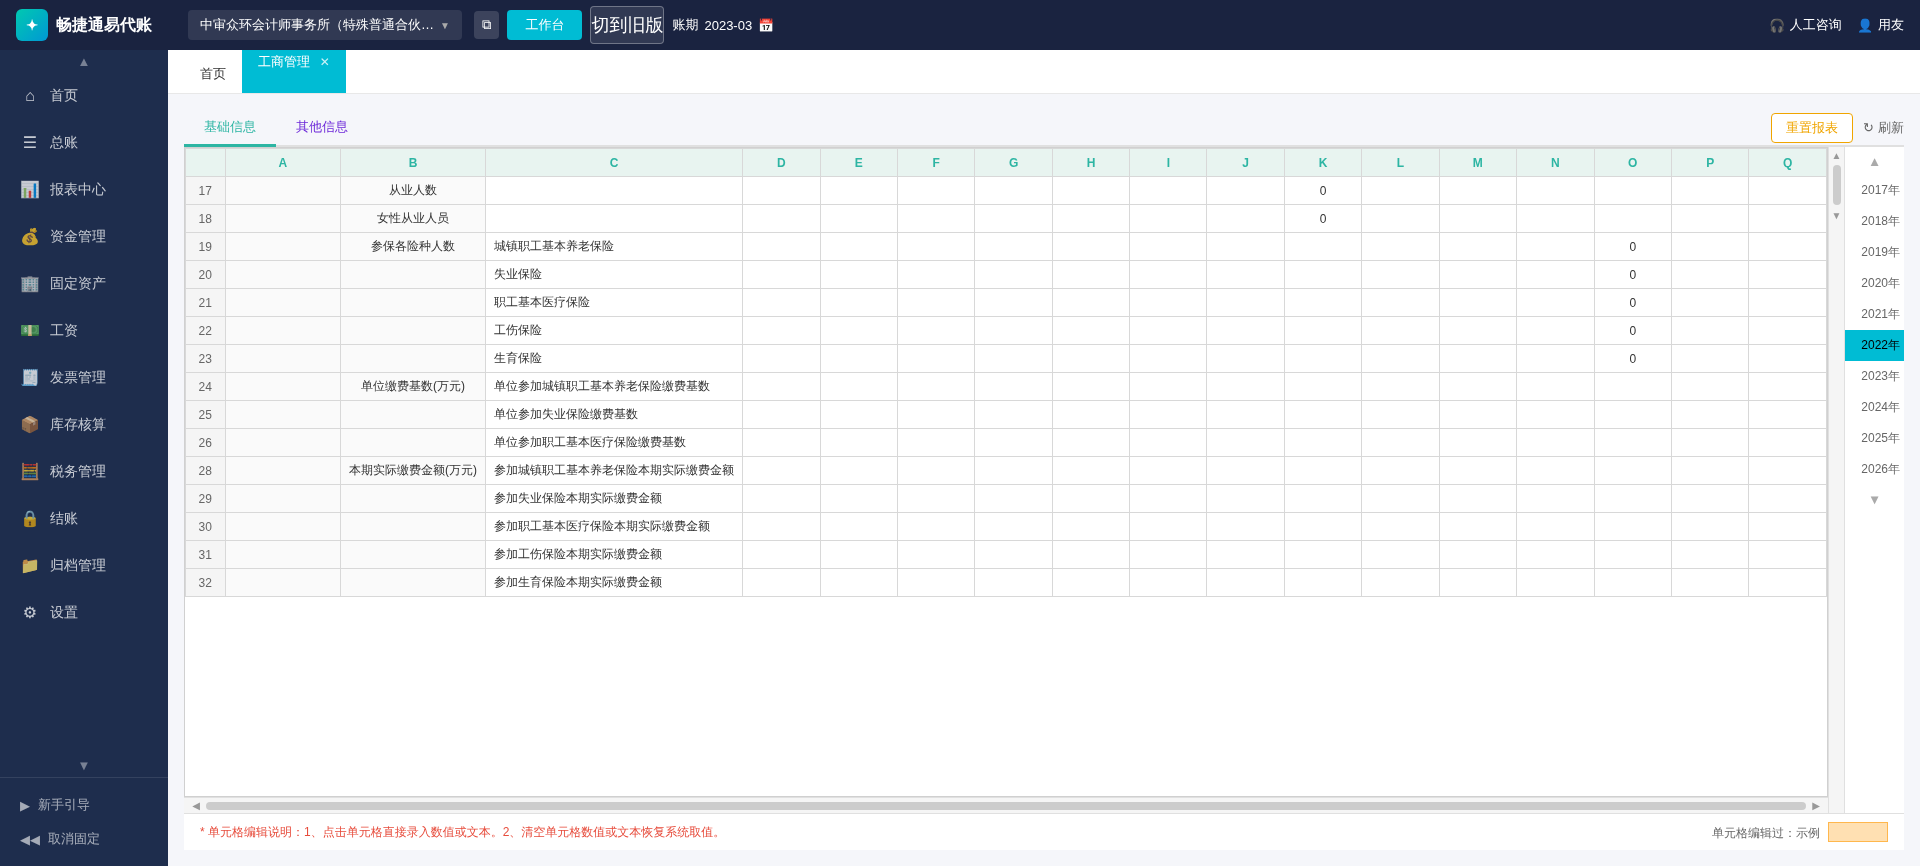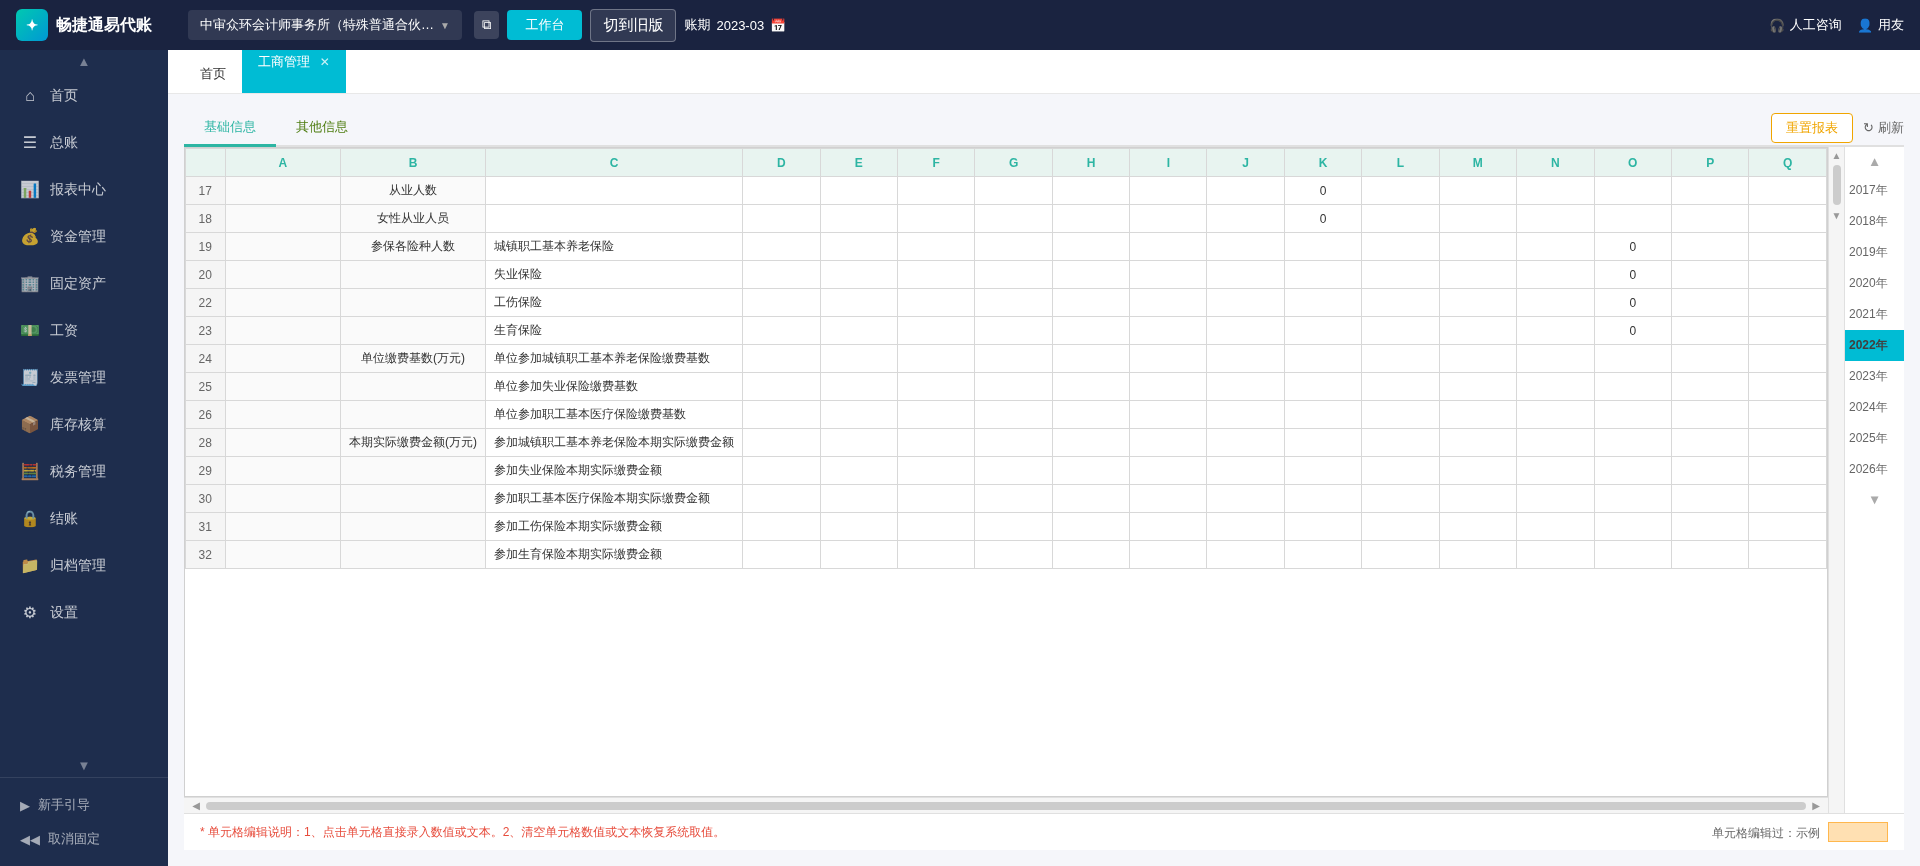--- a/index.html
+++ b/index.html
@@ -57,24 +57,24 @@
       padding: 6px 18px;
       color: #fff;
       cursor: pointer;
       font-size: 13px;
       text-align: center;
     }
     .old-version-btn {
       background: rgba(255,255,255,0.1);
       border: 1px solid rgba(255,255,255,0.3);
       border-radius: 4px;
-      padding: 6px 12px;
+      padding: 6px 0;
       color: #fff;
       cursor: pointer;
-      font-size: 15px;
+      font-size: 18px;
     }
     .period-display {
       display: flex; align-items: center; gap: 6px;
       color: #fff;
       font-size: 13px;
     }
     .header-right {
       margin-left: auto;
       display: flex;
       align-items: center;
@@ -184,21 +184,21 @@
     
     .sub-tab-bar {
       display: flex;
       align-items: center;
       margin-bottom: 0;
       border-bottom: 2px solid #e0e0e0;
     }
     .sub-tab {
       padding: 8px 20px;
       cursor: pointer;
-      color: #4d7c0f;
+      color: #6d28d9;
       font-size: 13px;
       border-bottom: 3px solid transparent;
       margin-bottom: -2px;
     }
     .sub-tab.active {
       color: #2db5a3;
       border-bottom: 3px solid #2db5a3;
     }
     .sub-tab-actions {
       margin-left: auto;
@@ -320,30 +320,29 @@
       background: none;
       border: none;
       cursor: pointer;
       display: flex; align-items: center; justify-content: center;
       color: #999;
     }
     .year-nav-btn.up { color: #aaa; }
     .year-nav-btn.down { color: #aaa; }
     .year-item {
       width: 100%;
-      text-align: left;
+      text-align: right;
       padding: 7px 4px;
       font-size: 12px;
       color: #666;
       cursor: pointer;
     }
     .year-item.active {
       background: #00bcd4;
-      color: #404040;
-      font-weight: bold;
+      color: #000000;
     }
 
     
     ::-webkit-scrollbar { width: 6px; height: 6px; }
     ::-webkit-scrollbar-track { background: #f1f1f1; }
     ::-webkit-scrollbar-thumb { background: #ccc; border-radius: 3px; }
 
     
     .sidebar-arrow {
       display: flex;
@@ -648,20 +647,40 @@
                     <td></td>
                     <td></td>
                     <td></td>
                     <td></td>
                     <td></td>
                     <td class="zero-cell">0</td>
                     <td></td>
                     <td></td>
                   </tr>
 
+                  <tr>
+                    <td>21</td>
+                    <td></td>
+                    <td></td>
+                    <td>职工基本医疗保险</td>
+                    <td></td>
+                    <td></td>
+                    <td></td>
+                    <td></td>
+                    <td></td>
+                    <td></td>
+                    <td></td>
+                    <td></td>
+                    <td></td>
+                    <td></td>
+                    <td></td>
+                    <td class="zero-cell">0</td>
+                    <td></td>
+                    <td></td>
+                  </tr>
 
                   <tr>
                     <td>22</td>
                     <td></td>
                     <td></td>
                     <td>工伤保险</td>
                     <td></td>
                     <td></td>
                     <td></td>
                     <td></td>

